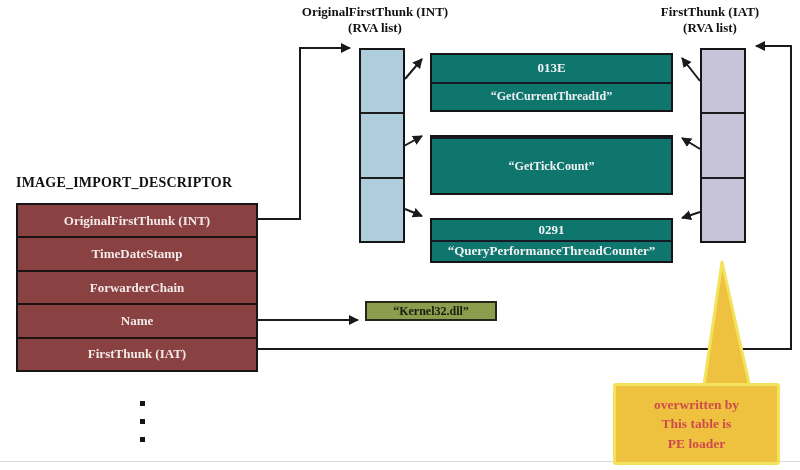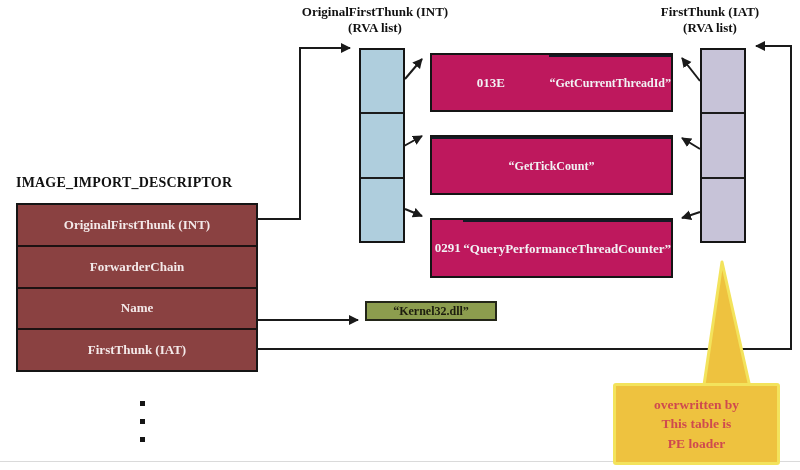--- a/index.html
+++ b/index.html
@@ -55,22 +55,22 @@
   }
   .rva-table.int { left: 359px; background: #afcedd; }
   .rva-table.iat { left: 700px; background: #c7c3d8; }
   .rva-cell { flex: 1; border-top: 2px solid #1c1c1c; }
   .rva-cell:first-child { border-top: none; }
 
   
   .entry {
     left: 430px; width: 243px;
     border: 2px solid #151515;
-    background: #be185d;
-    display: flex; flex-direction: row;
+    background: #0f766e;
+    display: flex; flex-direction: column;
   }
   .entry .hint, .entry .fname {
     flex: 1;
     display: flex; align-items: center; justify-content: center;
     color: #f2f2f5;
     font-weight: bold;
   }
   .entry .hint { font-size: 13px; }
   .entry .fname { font-size: 12px; border-top: 2px solid #141a26; }
   .entry.e3 .fname { font-size: 13px; }
@@ -130,20 +130,21 @@
   </div>
   <div class="abs col-header" style="left:620px; top:4px; width:180px;">
     <div>FirstThunk (IAT)</div>
     <div>(RVA list)</div>
   </div>
 
   <div class="abs iid-title" style="left:16px; top:175px; width:242px;">IMAGE_IMPORT_DESCRIPTOR</div>
 
   <div class="abs iid-table">
     <div class="iid-row">OriginalFirstThunk (INT)</div>
+    <div class="iid-row">TimeDateStamp</div>
     <div class="iid-row">ForwarderChain</div>
     <div class="iid-row">Name</div>
     <div class="iid-row">FirstThunk (IAT)</div>
   </div>
 
   <div class="abs rva-table int">
     <div class="rva-cell"></div>
     <div class="rva-cell"></div>
     <div class="rva-cell"></div>
   </div>
@@ -154,21 +155,21 @@
     <div class="rva-cell"></div>
   </div>
 
   <div class="abs entry e1" style="top:53px; height:59px;">
     <div class="hint">013E</div>
     <div class="fname">“GetCurrentThreadId”</div>
   </div>
   <div class="abs entry e2" style="top:135px; height:60px;">
     <div class="fname">“GetTickCount”</div>
   </div>
-  <div class="abs entry e3" style="top:218px; height:60px;text-align:center;">
+  <div class="abs entry e3" style="top:218px; height:45px;text-align:center;">
     <div class="hint">0291</div>
     <div class="fname">“QueryPerformanceThreadCounter”</div>
   </div>
 
   <div class="abs dll-box">“Kernel32.dll”</div>
 
   <svg class="wires" width="800" height="470" viewBox="0 0 800 470">
     <defs>
       <marker id="ah" markerUnits="userSpaceOnUse" markerWidth="12" markerHeight="12" refX="9" refY="5" orient="auto">
         <path d="M0,0 L10,5 L0,10 Z" fill="#1a1a1a"></path>

